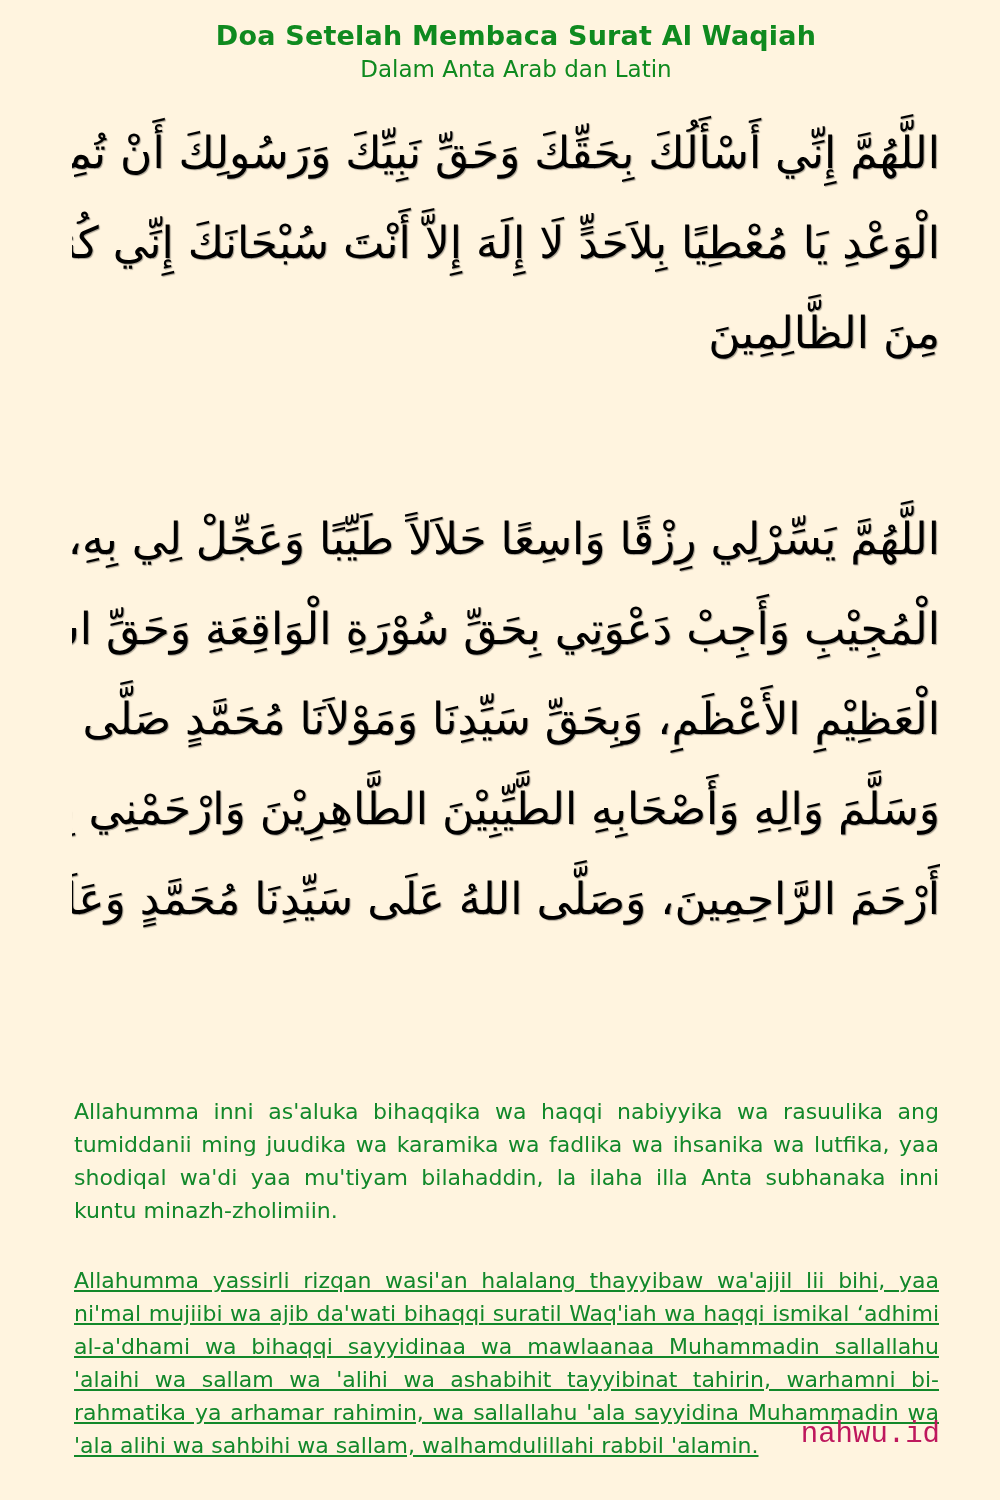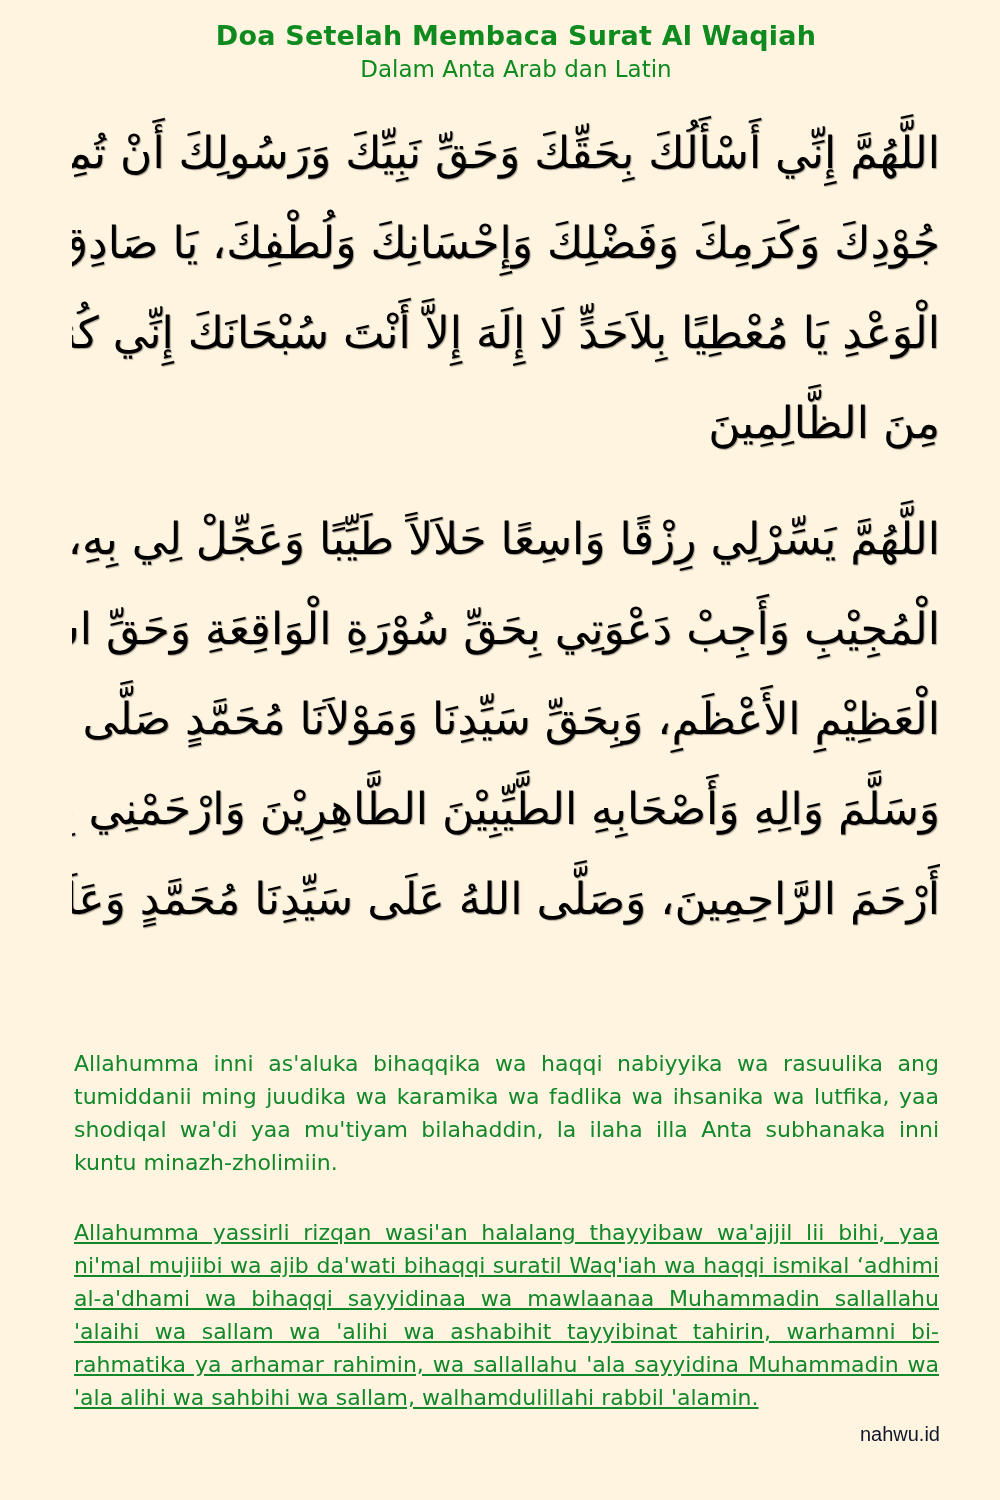--- a/index.html
+++ b/index.html
@@ -60,44 +60,44 @@
     #arabic-2 { top: 494px; }
     .latin-block {
       position: absolute;
       left: 74px;
       width: 865px;
       color: #12882A;
       font-family: "DejaVu Sans", sans-serif;
       font-size: 22px;
       line-height: 33px;
       text-align: justify;
+      margin-top: 48px;
     }
     #latin-1 { top: 1047px; }
     #latin-2 { top: 1216px; text-decoration: underline; }
     .source {
       position: absolute;
       right: 60px;
       top: 1418px;
-      color: #0f172a;
-      font-family: Liberation Sans, sans-serif;
-      font-size: 20px;
+      color: #be185d;
+      font-family: Liberation Mono, monospace;
+      font-size: 29px;
       line-height: 33px;
     }
   </style>
 </head>
 <body>
 
 <div class="header">
   <div class="title">Doa Setelah Membaca Surat Al Waqiah</div>
   <div class="subtitle">Dalam Anta Arab dan Latin</div>
 </div>
 
 <div class="arabic-block" id="arabic-1">
   <span class="aline">اللَّهُمَّ إِنِّي أَسْأَلُكَ بِحَقِّكَ وَحَقِّ نَبِيِّكَ وَرَسُولِكَ أَنْ تُمِدَّنِي مِنْ</span>
-  <span class="aline">جُوْدِكَ وَكَرَمِكَ وَفَضْلِكَ وَإِحْسَانِكَ وَلُطْفِكَ، يَا صَادِقَ</span>
   <span class="aline">الْوَعْدِ يَا مُعْطِيًا بِلاَحَدٍّ لَا إِلَهَ إِلاَّ أَنْتَ سُبْحَانَكَ إِنِّي كُنتُ</span>
   <span class="aline last">مِنَ الظَّالِمِينَ</span>
 </div>
 
 <div class="arabic-block" id="arabic-2">
   <span class="aline">اللَّهُمَّ يَسِّرْلِي رِزْقًا وَاسِعًا حَلاَلاً طَيِّبًا وَعَجِّلْ لِي بِهِ، يَا نِعْمَ</span>
   <span class="aline">الْمُجِيْبِ وَأَجِبْ دَعْوَتِي بِحَقِّ سُوْرَةِ الْوَاقِعَةِ وَحَقِّ اسْمِكَ</span>
   <span class="aline">الْعَظِيْمِ الأَعْظَمِ، وَبِحَقِّ سَيِّدِنَا وَمَوْلاَنَا مُحَمَّدٍ صَلَّى اللهُ عَلَيْهِ</span>
   <span class="aline">وَسَلَّمَ وَالِهِ وَأَصْحَابِهِ الطَّيِّبِيْنَ الطَّاهِرِيْنَ وَارْحَمْنِي بِرَحْمَتِكَ يَا</span>
   <span class="aline">أَرْحَمَ الرَّاحِمِينَ، وَصَلَّى اللهُ عَلَى سَيِّدِنَا مُحَمَّدٍ وَعَلَى آلِهِ</span>

